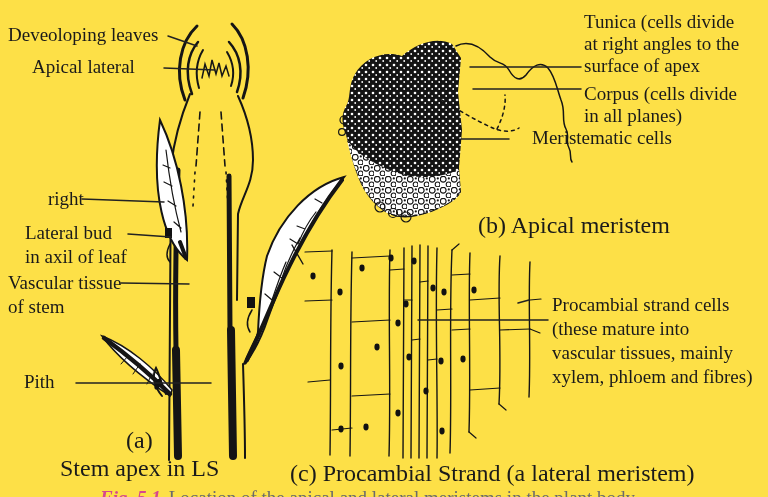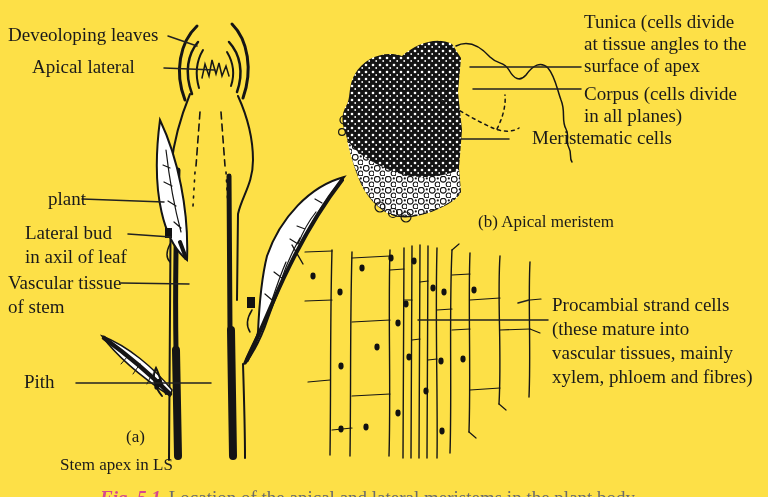--- a/index.html
+++ b/index.html
@@ -1,21 +1,21 @@
 <!DOCTYPE html>
 <html><head>
 <meta charset="utf-8">
 <style>
   html,body{margin:0;padding:0;background:#fff;}
   #page{position:relative;width:768px;height:497px;background:#fde047;overflow:hidden;
         font-family:"Liberation Serif","DejaVu Serif",serif;color:#1a1a1a;}
   svg{position:absolute;left:0;top:0;}
   .label{position:absolute;font-size:19px;line-height:22px;white-space:nowrap;}
   .label.lh24{line-height:24px;}
-  .caption{position:absolute;font-size:17px;white-space:nowrap;text-align:right;}
+  .caption{position:absolute;font-size:24px;white-space:nowrap;text-align:right;}
   .figcap{position:absolute;font-size:19px;white-space:nowrap;color:#6b6b6b;}
   .figcap .pink{color:#d6478f;font-weight:bold;font-style:italic;margin-right:8px;}
 </style>
 </head>
 <body>
 
 <div id="page">
 
   <svg width="768" height="497" viewBox="0 0 768 497">
     <defs>
@@ -193,57 +193,58 @@
 
       <g stroke="#222" stroke-width="1.5">
         <path d="M418,320 L548,320"></path>
         <path d="M518,303 L529,300"></path>
       </g>
     </g>
   </svg>
 
   <div class="label" style="left:8px;top:24px">Deveoloping leaves</div>
   <div class="label" style="left:32px;top:56px">Apical lateral</div>
-  <div class="label" style="left:48px;top:188px">plant</div>
+  <div class="label" style="left:48px;top:188px">right</div>
 
   <div class="label lh24" style="left:25px;top:221px">
     <div>Lateral bud</div>
     <div>in axil of leaf</div>
   </div>
 
   <div class="label lh24" style="left:8px;top:271px">
     <div>Vascular tissue</div>
     <div>of stem</div>
   </div>
 
   <div class="label" style="left:24px;top:371px">Pith</div>
 
   <div class="caption" style="left:126px;top:427px">(a)</div>
   <div class="caption" style="left:60px;top:455px">Stem apex in LS</div>
 
   <div class="label" style="left:584px;top:11px">
     <div>Tunica (cells divide</div>
-    <div>at tissue angles to the</div>
+    <div>at right angles to the</div>
     <div>surface of apex</div>
   </div>
 
   <div class="label" style="left:584px;top:83px">
     <div>Corpus (cells divide</div>
     <div>in all planes)</div>
   </div>
 
   <div class="label" style="left:532px;top:127px">Meristematic cells</div>
 
   <div class="caption" style="left:478px;top:212px">(b) Apical meristem</div>
 
   <div class="label lh24" style="left:552px;top:293px">
     <div>Procambial strand cells</div>
     <div>(these mature into</div>
     <div>vascular tissues, mainly</div>
     <div>xylem, phloem and fibres)</div>
   </div>
 
+  <div class="caption" style="left:290px;top:460px">(c) Procambial Strand (a lateral meristem)</div>
 
   <div class="figcap" style="left:100px;top:487px">
     <span class="pink">Fig. 5.1</span><span>Location of the apical and lateral meristems in the plant body</span>
   </div>
 
 </div>
 
 </body></html>

